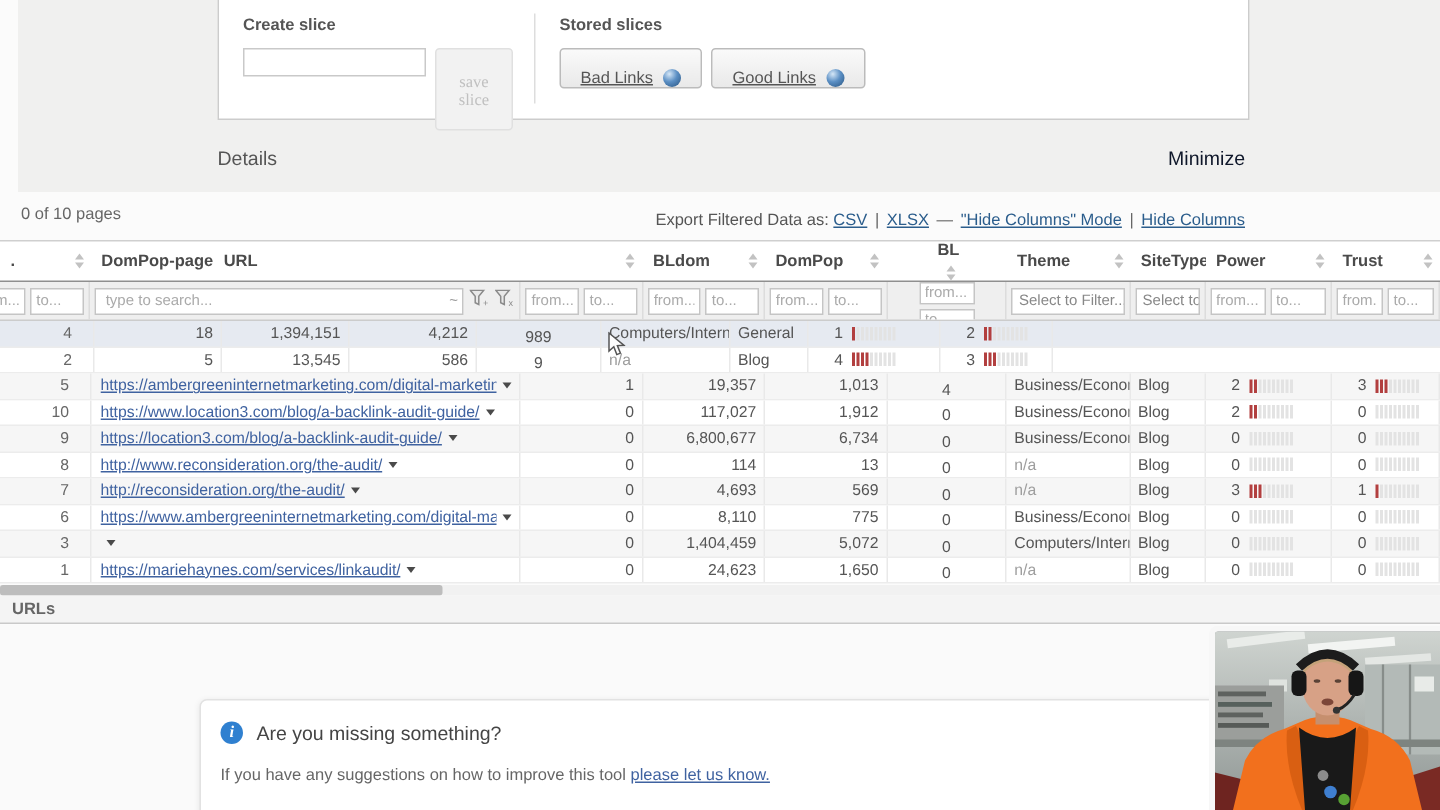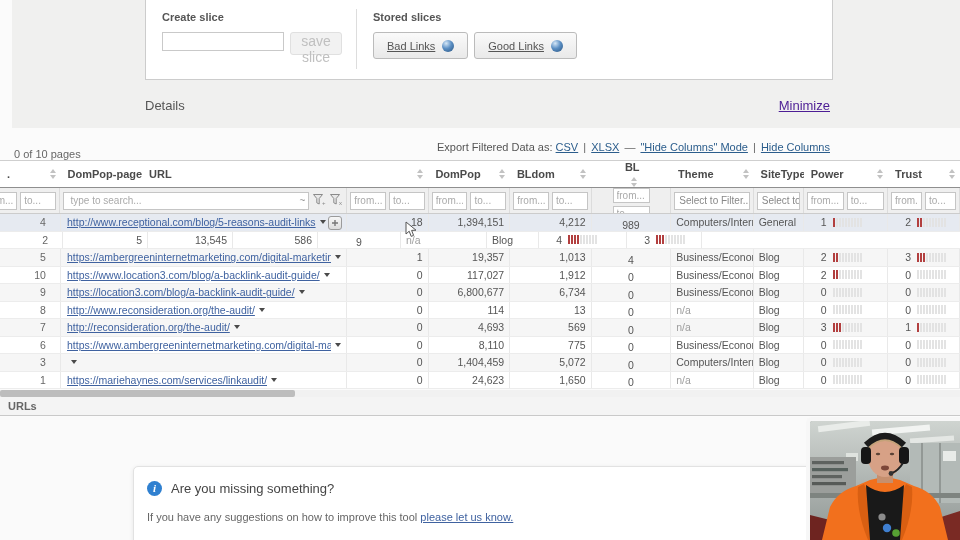--- a/index.html
+++ b/index.html
@@ -10,36 +10,36 @@
   
   .top-area { position:absolute; left:0; top:0; width:960px; height:128px; background:#f0f0ef;margin-left:12px; }
   .slice-panel { position:absolute; left:133px; top:-14px; width:686px; height:92px;
     background:#fff; border:1px solid #ccc; display:flex; }
   .slice-left { padding:24px 14px 0 16px; width:180px; }
   .panel-label { font-size:11px; font-weight:bold; color:#555; margin-bottom:9px; }
   .slice-form { display:flex; gap:6px; align-items:flex-start; }
   .slice-form input { width:112px; height:15px; border:1px solid #c9c9c9; font-size:11px; padding:1px 4px;
     font-family:"Liberation Sans", sans-serif; }
   .save-slice { height:21px; background:#f2f2f2; border:1px solid #e0e0e0; border-radius:3px;
-    color:#c0c0c0; font-size:14px; padding:0 9px; font-family:Liberation Sans, sans-serif; }
+    color:#c0c0c0; font-size:11px; padding:16px 9px; font-family:Liberation Serif, serif; }
   .v-divider { width:1px; background:#ddd; margin:22px 0 10px 0; }
   .slice-right { padding:24px 0 0 16px; }
   .slice-buttons { display:flex; gap:6px; }
-  .slice-btn { display:flex; align-items:center; gap:7px; height:25px; padding:0 13px;
+  .slice-btn { display:flex; align-items:flex-end; gap:7px; height:25px; padding:0 13px;
     background:linear-gradient(#fafafa,#e9e9e9); border:1px solid #bbb; border-radius:3px;
     font-size:11px; color:#555; font-family:"Liberation Sans", sans-serif; cursor:pointer; }
   .slice-btn .btn-text { text-decoration:underline; }
   .globe { width:12px; height:12px; border-radius:50%;
     background:radial-gradient(circle at 35% 28%, #d5e7f7, #5b8fc4 45%, #27527e); }
 
   .details-row { position:absolute; left:133px; top:98px; width:685px; display:flex;
     justify-content:space-between; font-size:13px; color:#555; }
-  .minimize { color:#4c1d95; text-decoration:underline; cursor:pointer; }
-
-  .pages { position:absolute; left:2px; top:148px; font-size:11px; color:#666; }
+  .minimize { color:#0f172a; cursor:pointer; }
+
+  .pages { position:absolute; left:2px; top:137px; font-size:11px; color:#666; }
   .export-row { position:absolute; right:142px; top:141px; font-size:11px; color:#555; }
   .export-row a { color:#2b5d8c; text-decoration:underline; cursor:pointer; }
   .export-row .sep { color:#666; margin:0 2px; }
 
   
   .grid { position:absolute; left:0; top:160px; width:960px; }
   .w-num{width:63px;} .w-url{width:300px;} .w-dompop_page{width:85px;} .w-bldom{width:85px;}
   .w-dompop{width:85px;} .w-bl{width:83px;flex-direction:column;} .w-theme{width:86px;} .w-sitetype{width:52px;}
   .w-power{width:88px;} .w-trust{width:75px;}
   .ghead { display:flex; height:26px; background:#fff; border-top:1px solid #cfcfcf;
@@ -169,29 +169,29 @@
         <div class="hcell w-dompop_page">
           <span class="hlabel">DomPop-page</span>
         </div>
         <div class="hcell w-url">
           <span class="hlabel">URL</span>
           <span class="sort">
             <span class="tri-up"></span>
             <span class="tri-down"></span>
           </span>
         </div>
-        <div class="hcell w-dompop">
-          <span class="hlabel">DomPop</span>
+        <div class="hcell w-bldom">
+          <span class="hlabel">BLdom</span>
           <span class="sort">
             <span class="tri-up"></span>
             <span class="tri-down"></span>
           </span>
         </div>
-        <div class="hcell w-bldom">
-          <span class="hlabel">BLdom</span>
+        <div class="hcell w-dompop">
+          <span class="hlabel">DomPop</span>
           <span class="sort">
             <span class="tri-up"></span>
             <span class="tri-down"></span>
           </span>
         </div>
         <div class="hcell w-bl">
           <span class="hlabel">BL</span>
           <span class="sort">
             <span class="tri-up"></span>
             <span class="tri-down"></span>
@@ -272,29 +272,20 @@
           <input placeholder="to..." style="">
         </div>
         <div class="fcell w-trust range">
           <input placeholder="from..." style="">
           <input placeholder="to..." style="">
         </div>
       </div>
     <div class="gbody">
         <div class="trow hl">
           <div class="c numcell w-num">4</div>
-          <div class="c urlcell w-url">
-            <a>http://www.receptional.com/blog/5-reasons-audit-links</a>
-            <span class="caret"></span>
-            <span class="plusbtn">
-              <svg width="8" height="8" viewBox="0 0 8 8">
-                <path d="M4,1 V7 M1,4 H7" stroke="#777" stroke-width="1.4"></path>
-              </svg>
-            </span>
-          </div>
           <div class="c r w-dompop_page">18</div>
           <div class="c r w-bldom">1,394,151</div>
           <div class="c r w-dompop">4,212</div>
           <div class="c r w-bl">989</div>
           <div class="c w-theme">Computers/Internet</div>
           <div class="c w-sitetype">General</div>
           <div class="c w-power">
             <span class="pval">1</span>
             <span class="gauge">
               <span class="tick on"></span>

